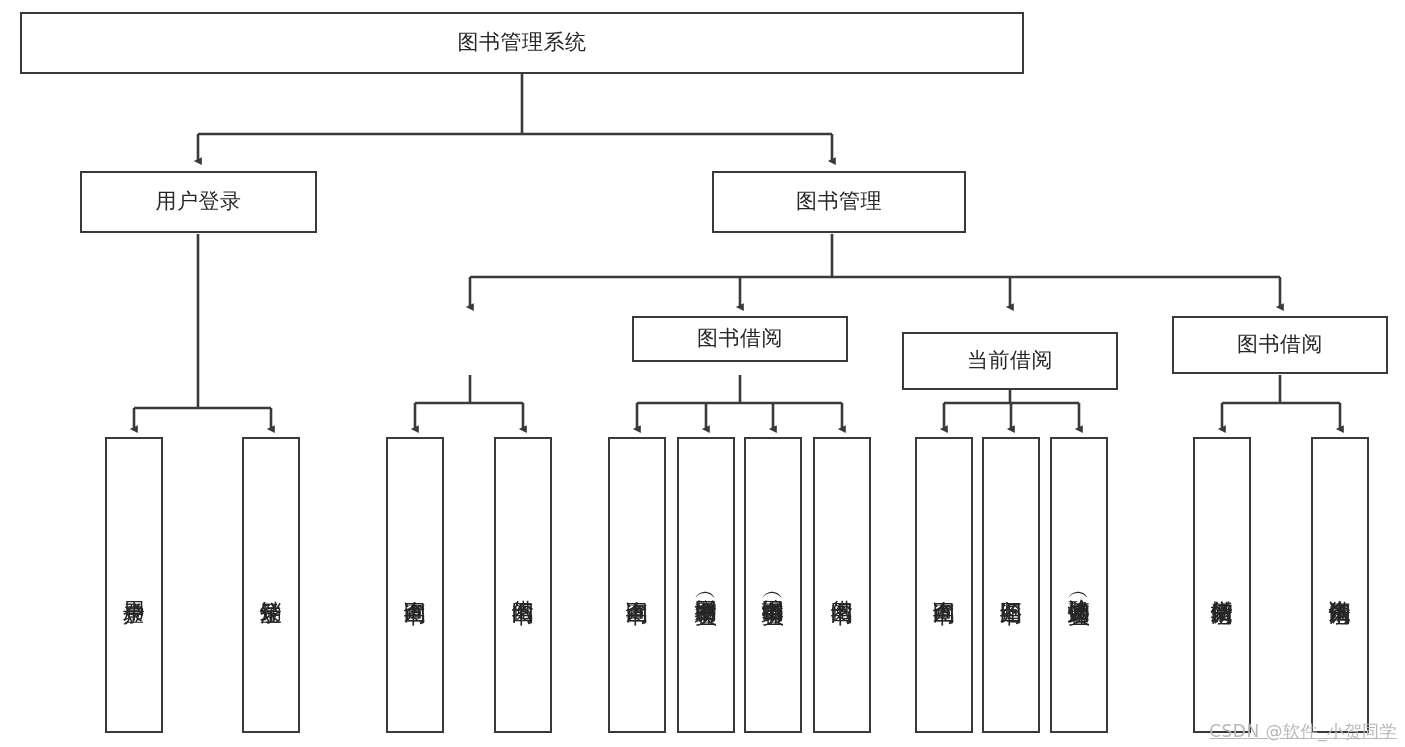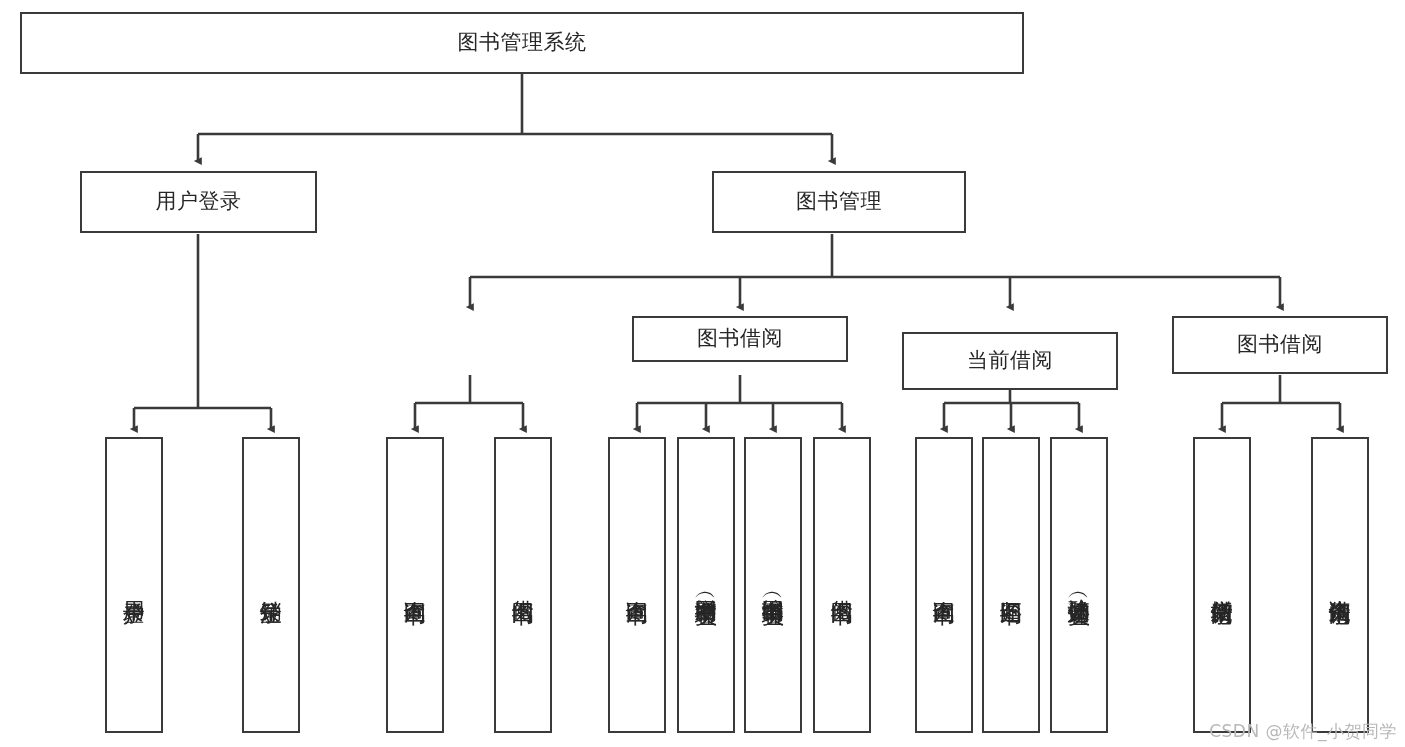--- a/index.html
+++ b/index.html
@@ -65,20 +65,21 @@
   .watermark {
     position: absolute;
     right: 8px;
     bottom: 4px;
     font-size: 17px;
     color: #b8b8b8;
     letter-spacing: 0.5px;
     z-index: 5;
     white-space: nowrap;
     font-family: "DejaVu Sans", "Liberation Sans", sans-serif;
+    text-decoration: underline;
   }
 </style>
 </head>
 <body>
 
 <div id="canvas">
 
   <svg class="edges" viewBox="0 0 1405 747">
     <defs>
       <marker id="arrow" markerWidth="9" markerHeight="9" refX="4.2" refY="4.4" orient="auto" markerUnits="userSpaceOnUse">

